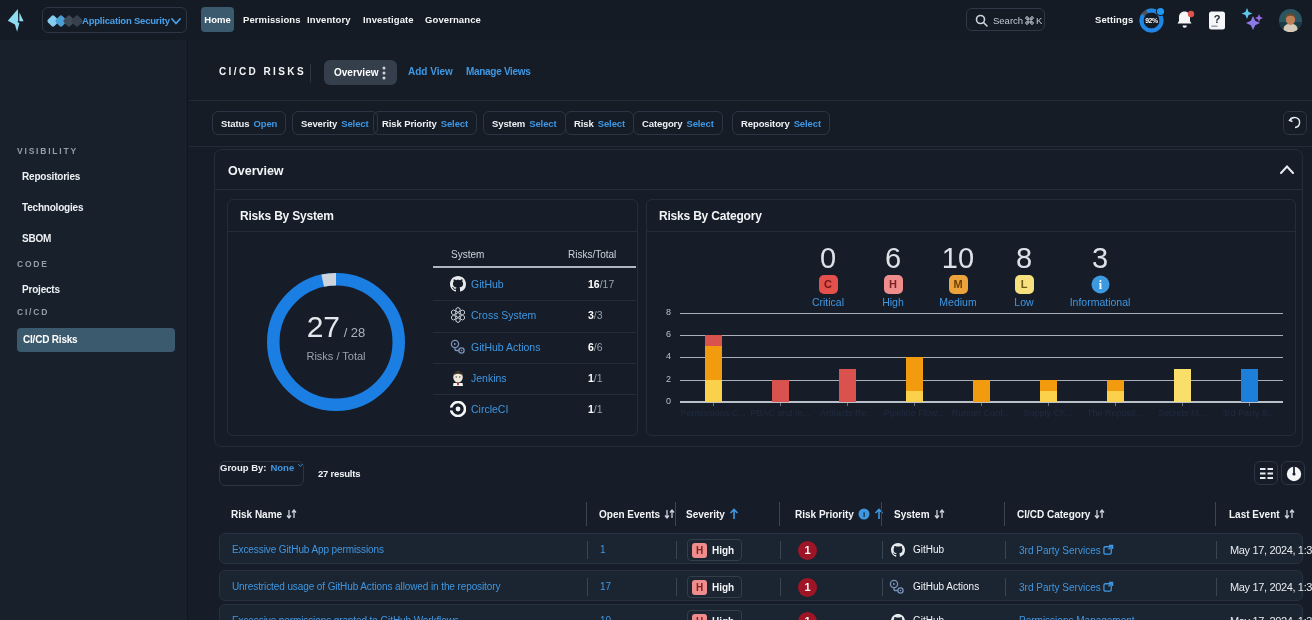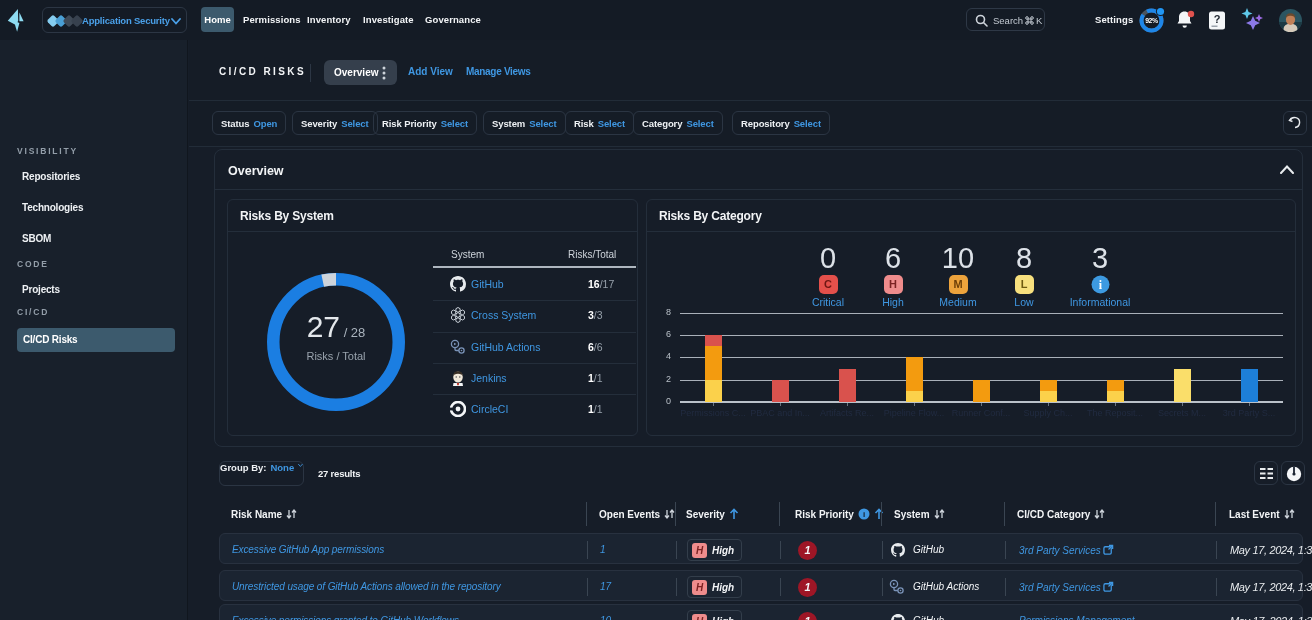--- a/index.html
+++ b/index.html
@@ -46,21 +46,21 @@
 
 .gline { position:absolute; height:1px; background:#c3cad2; opacity:0.85; }
 .ylab { position:absolute; font-size:9px; color:#b9c0c8; text-align:right; width:16px; }
 .bar { position:absolute; width:17px; }
 .xlab { position:absolute; font-size:9px; color:#212b40; text-align:center; width:80px; }
 
 #grouppill { position:absolute; left:219px; top:461px; width:85px; height:25px; border:1px solid #2b3543; border-radius:6px; display:flex; justify-content:center; gap:4px; font-size:9.5px; font-weight:bold; color:#eef1f4; white-space:nowrap; }
 .iconbtn { position:absolute; top:461px; width:24px; height:24px; border:1px solid #2b3543; border-radius:6px; }
 .th { position:absolute; top:508px; color:#f2f4f6; font-size:10px; font-weight:bold; display:flex; align-items:center; gap:4px; white-space:nowrap; }
 .colsep { position:absolute; width:1px; background:#3a4552; }
-.rowcard { position:absolute; left:219px; width:1084px; height:31px; background:#1b2431; border:1px solid #28313f; border-radius:6px;font-style:italic; }
+.rowcard { position:absolute; left:219px; width:1084px; height:31px; background:#1b2431; border:1px solid #28313f; border-radius:6px; }
 .rlink { position:absolute; left:12px; top:10px; font-size:10px; color:#3f97e2; white-space:nowrap; letter-spacing:-0.1px; }
 .rnum { position:absolute; left:380px; top:10px; font-size:10px; color:#3f97e2; }
 .sevpill { position:absolute; left:467px; top:5px; height:22px; border:1px solid #333e4b; border-radius:4px; display:flex; align-items:center; padding:0 7px 0 4px; gap:5px; }
 .hbadge { width:15px; height:15px; border-radius:3px; background:#ef8c8c; color:#7c2222; font-size:10px; font-weight:bold; line-height:15px; text-align:center; }
 .sevtxt { color:#f2f4f6; font-size:10px; font-weight:bold; }
 .rpcirc { position:absolute; left:578px; top:7px; width:19px; height:19px; border-radius:50%; background:#9e1626; color:#f4f6f8; font-size:11px; font-weight:bold; line-height:19px; text-align:center; }
 .systxt { position:absolute; left:693px; top:10px; font-size:10px; color:#f2f4f6; white-space:nowrap; }
 .cattxt { position:absolute; left:799px; top:10px; font-size:10px; color:#3f97e2; white-space:nowrap; }
 .datetxt { position:absolute; left:1010px; top:10px; font-size:11px; color:#e8ebee; white-space:nowrap; letter-spacing:-0.35px; }
 </style>

